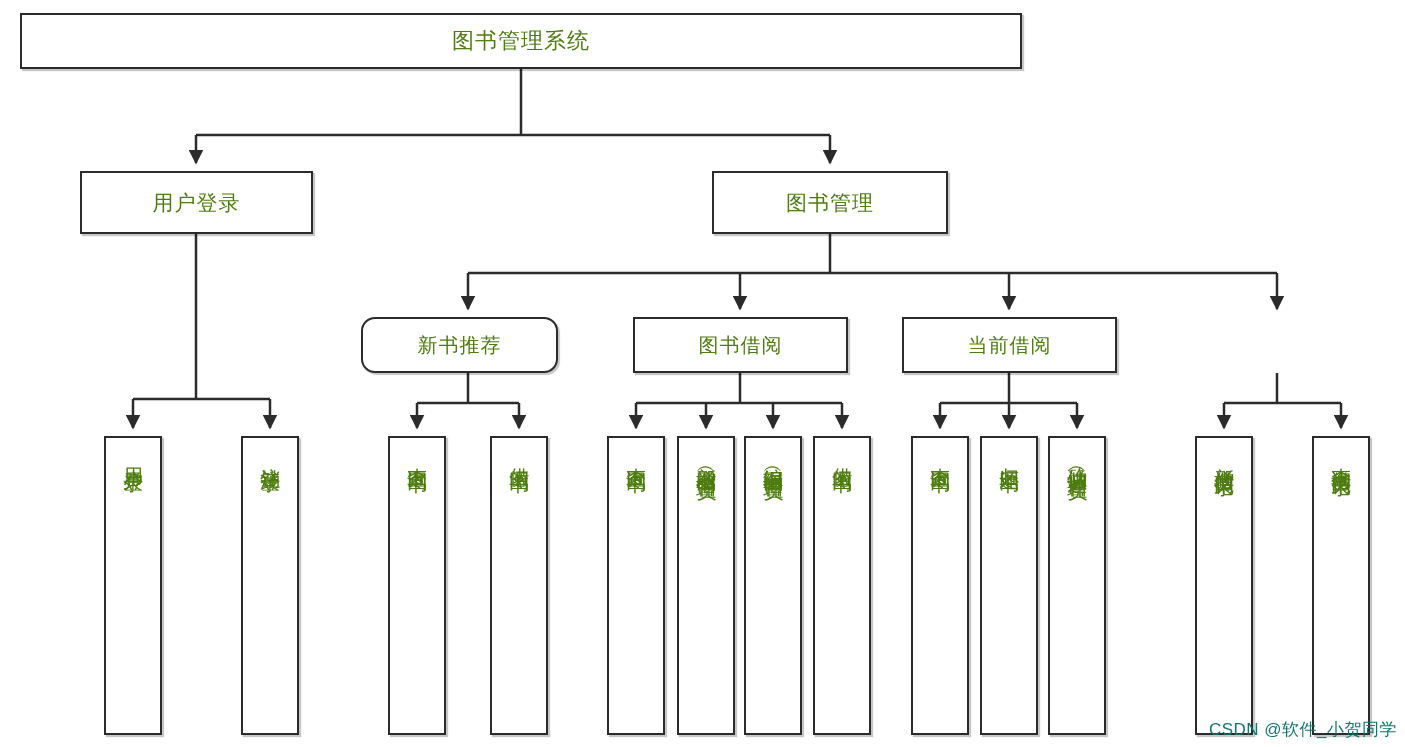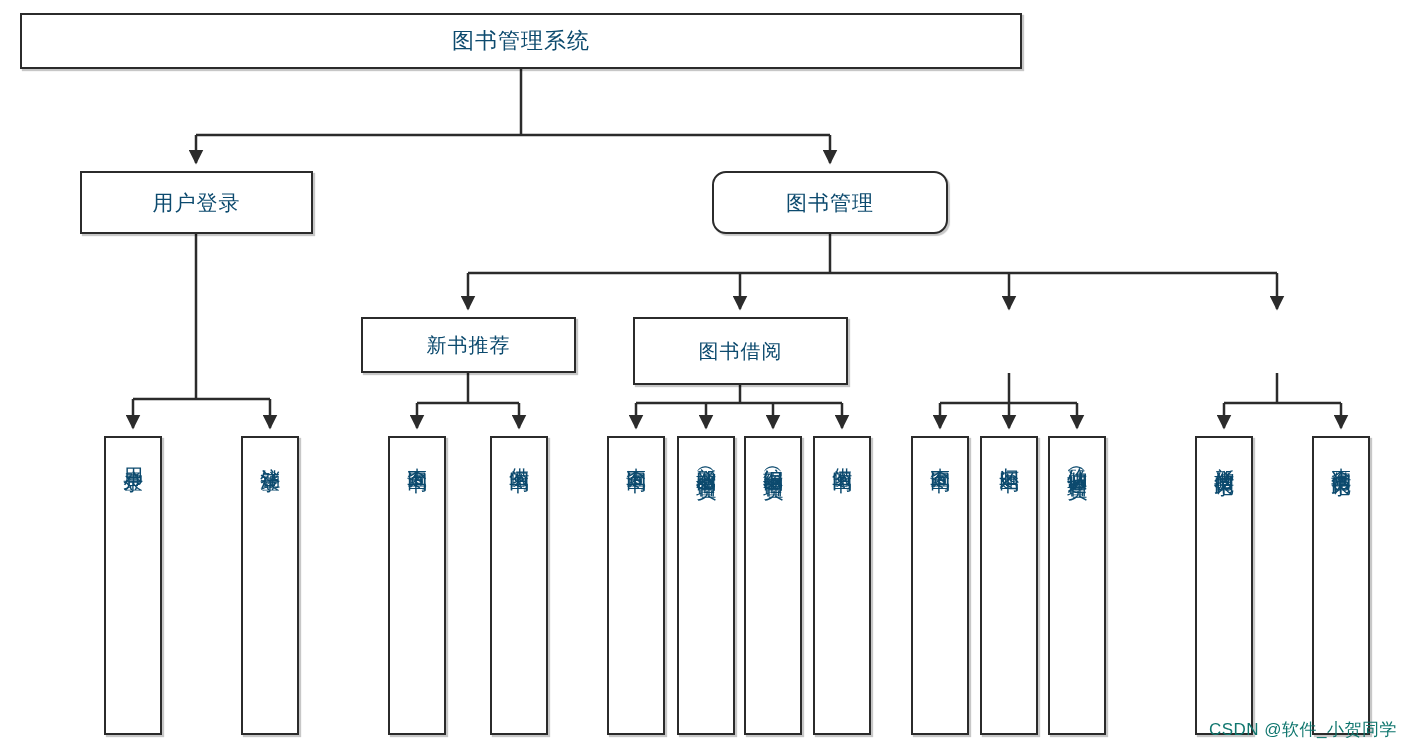--- a/index.html
+++ b/index.html
@@ -32,21 +32,21 @@
     align-items: center;
     justify-content: center;
     color: #1a1a1a;
     z-index: 2;
   }
   .node-label {
     font-size: 21px;
     line-height: 1.12;
     letter-spacing: 1px;
     white-space: nowrap;
-    color: #0c4a6e;
+    color: #4d7c0f;
   }
   .node.root .node-label { font-size: 22px; }
   .node.level2 .node-label { font-size: 21px; }
   .node.level3 .node-label { font-size: 20px; }
   .node.leaf {
     align-items: flex-start;
     padding-top: 14px;
   }
   .node.leaf .node-label {
     writing-mode: vertical-rl;
@@ -123,29 +123,32 @@
     </g>
   </svg>
 
   <div class="node root" style="left:20px; top:13px; width:1002px; height:56px;">
     <span class="node-label">图书管理系统</span>
   </div>
 
   <div class="node level2" style="left:80px; top:171px; width:233px; height:63px;">
     <span class="node-label">用户登录</span>
   </div>
-  <div class="node level2" style="left:712px; top:171px; width:236px; height:63px;border-radius:14px;">
+  <div class="node level2" style="left:712px; top:171px; width:236px; height:63px;">
     <span class="node-label">图书管理</span>
   </div>
 
-  <div class="node level3" style="left:361px; top:317px; width:215px; height:56px;">
+  <div class="node level3" style="left:361px; top:317px; width:197px; height:56px;border-radius:14px;">
     <span class="node-label">新书推荐</span>
   </div>
-  <div class="node level3" style="left:633px; top:317px; width:215px; height:68px;">
+  <div class="node level3" style="left:633px; top:317px; width:215px; height:56px;">
     <span class="node-label">图书借阅</span>
+  </div>
+  <div class="node level3" style="left:902px; top:317px; width:215px; height:56px;">
+    <span class="node-label">当前借阅</span>
   </div>
 
   <div class="node leaf" style="left:104px; top:436px; width:58px; height:299px;">
     <span class="node-label">用户登录</span>
   </div>
   <div class="node leaf" style="left:241px; top:436px; width:58px; height:299px;">
     <span class="node-label">注销登录</span>
   </div>
 
   <div class="node leaf" style="left:388px; top:436px; width:58px; height:299px;">

